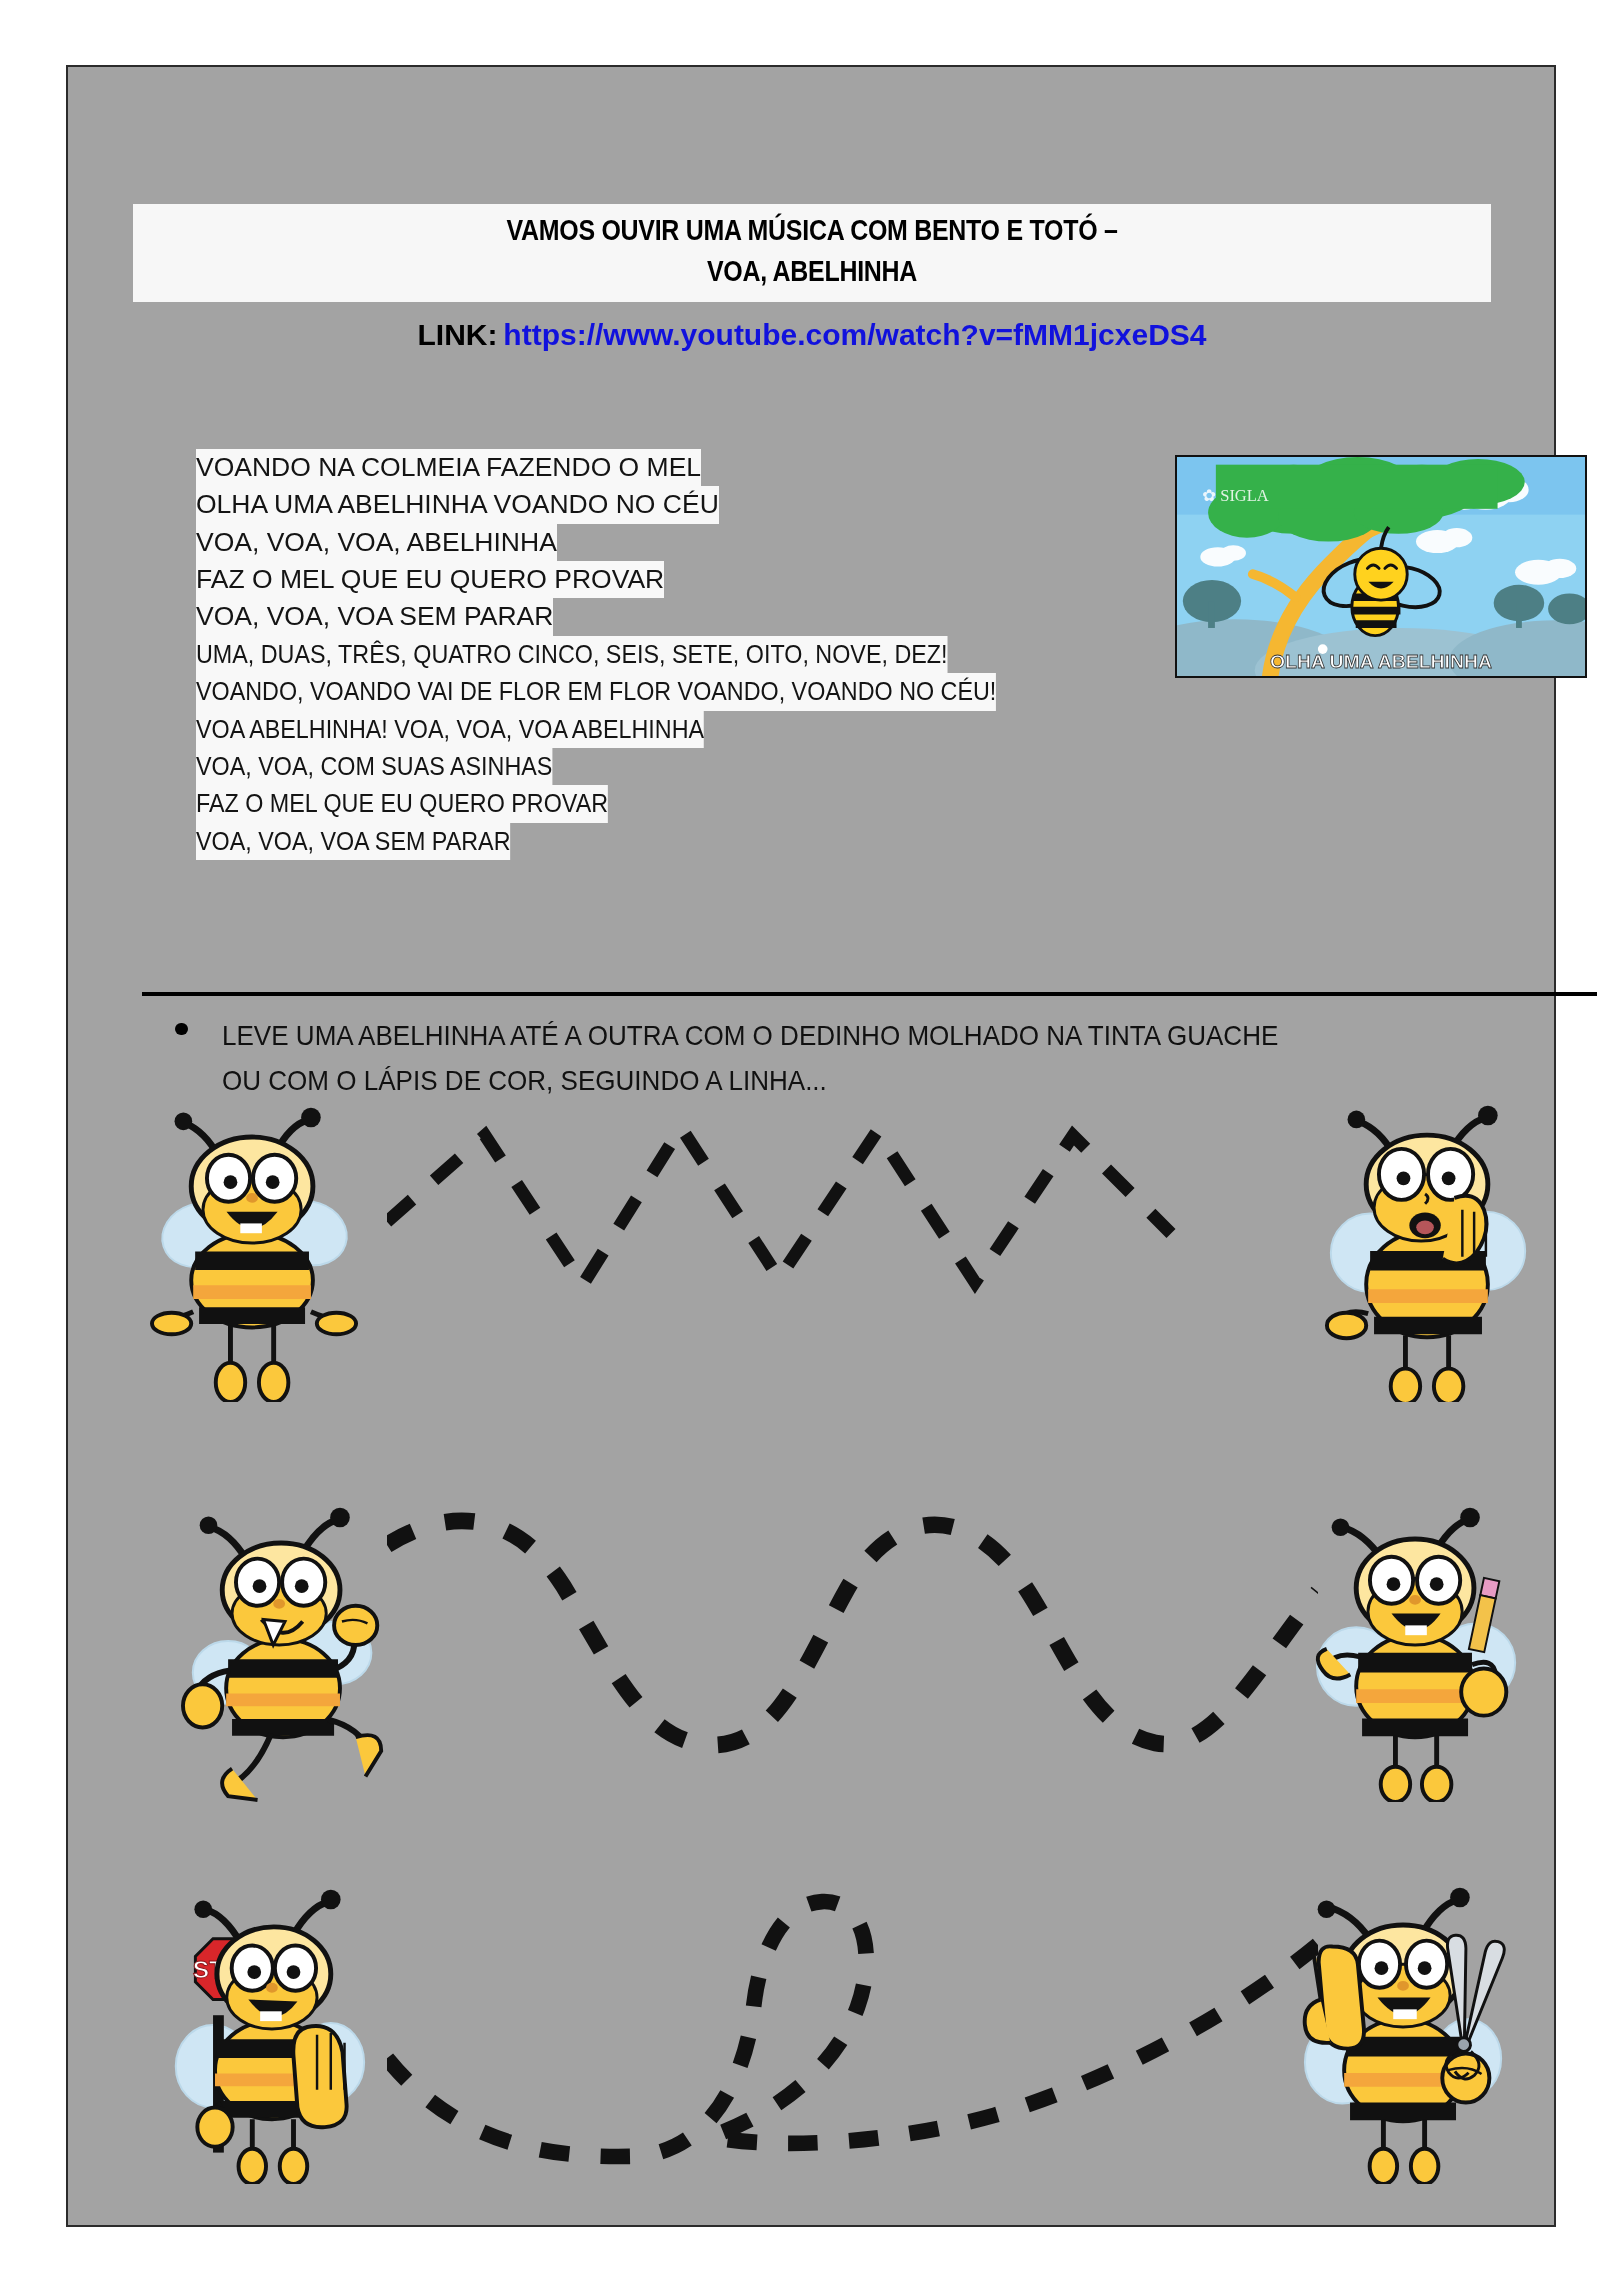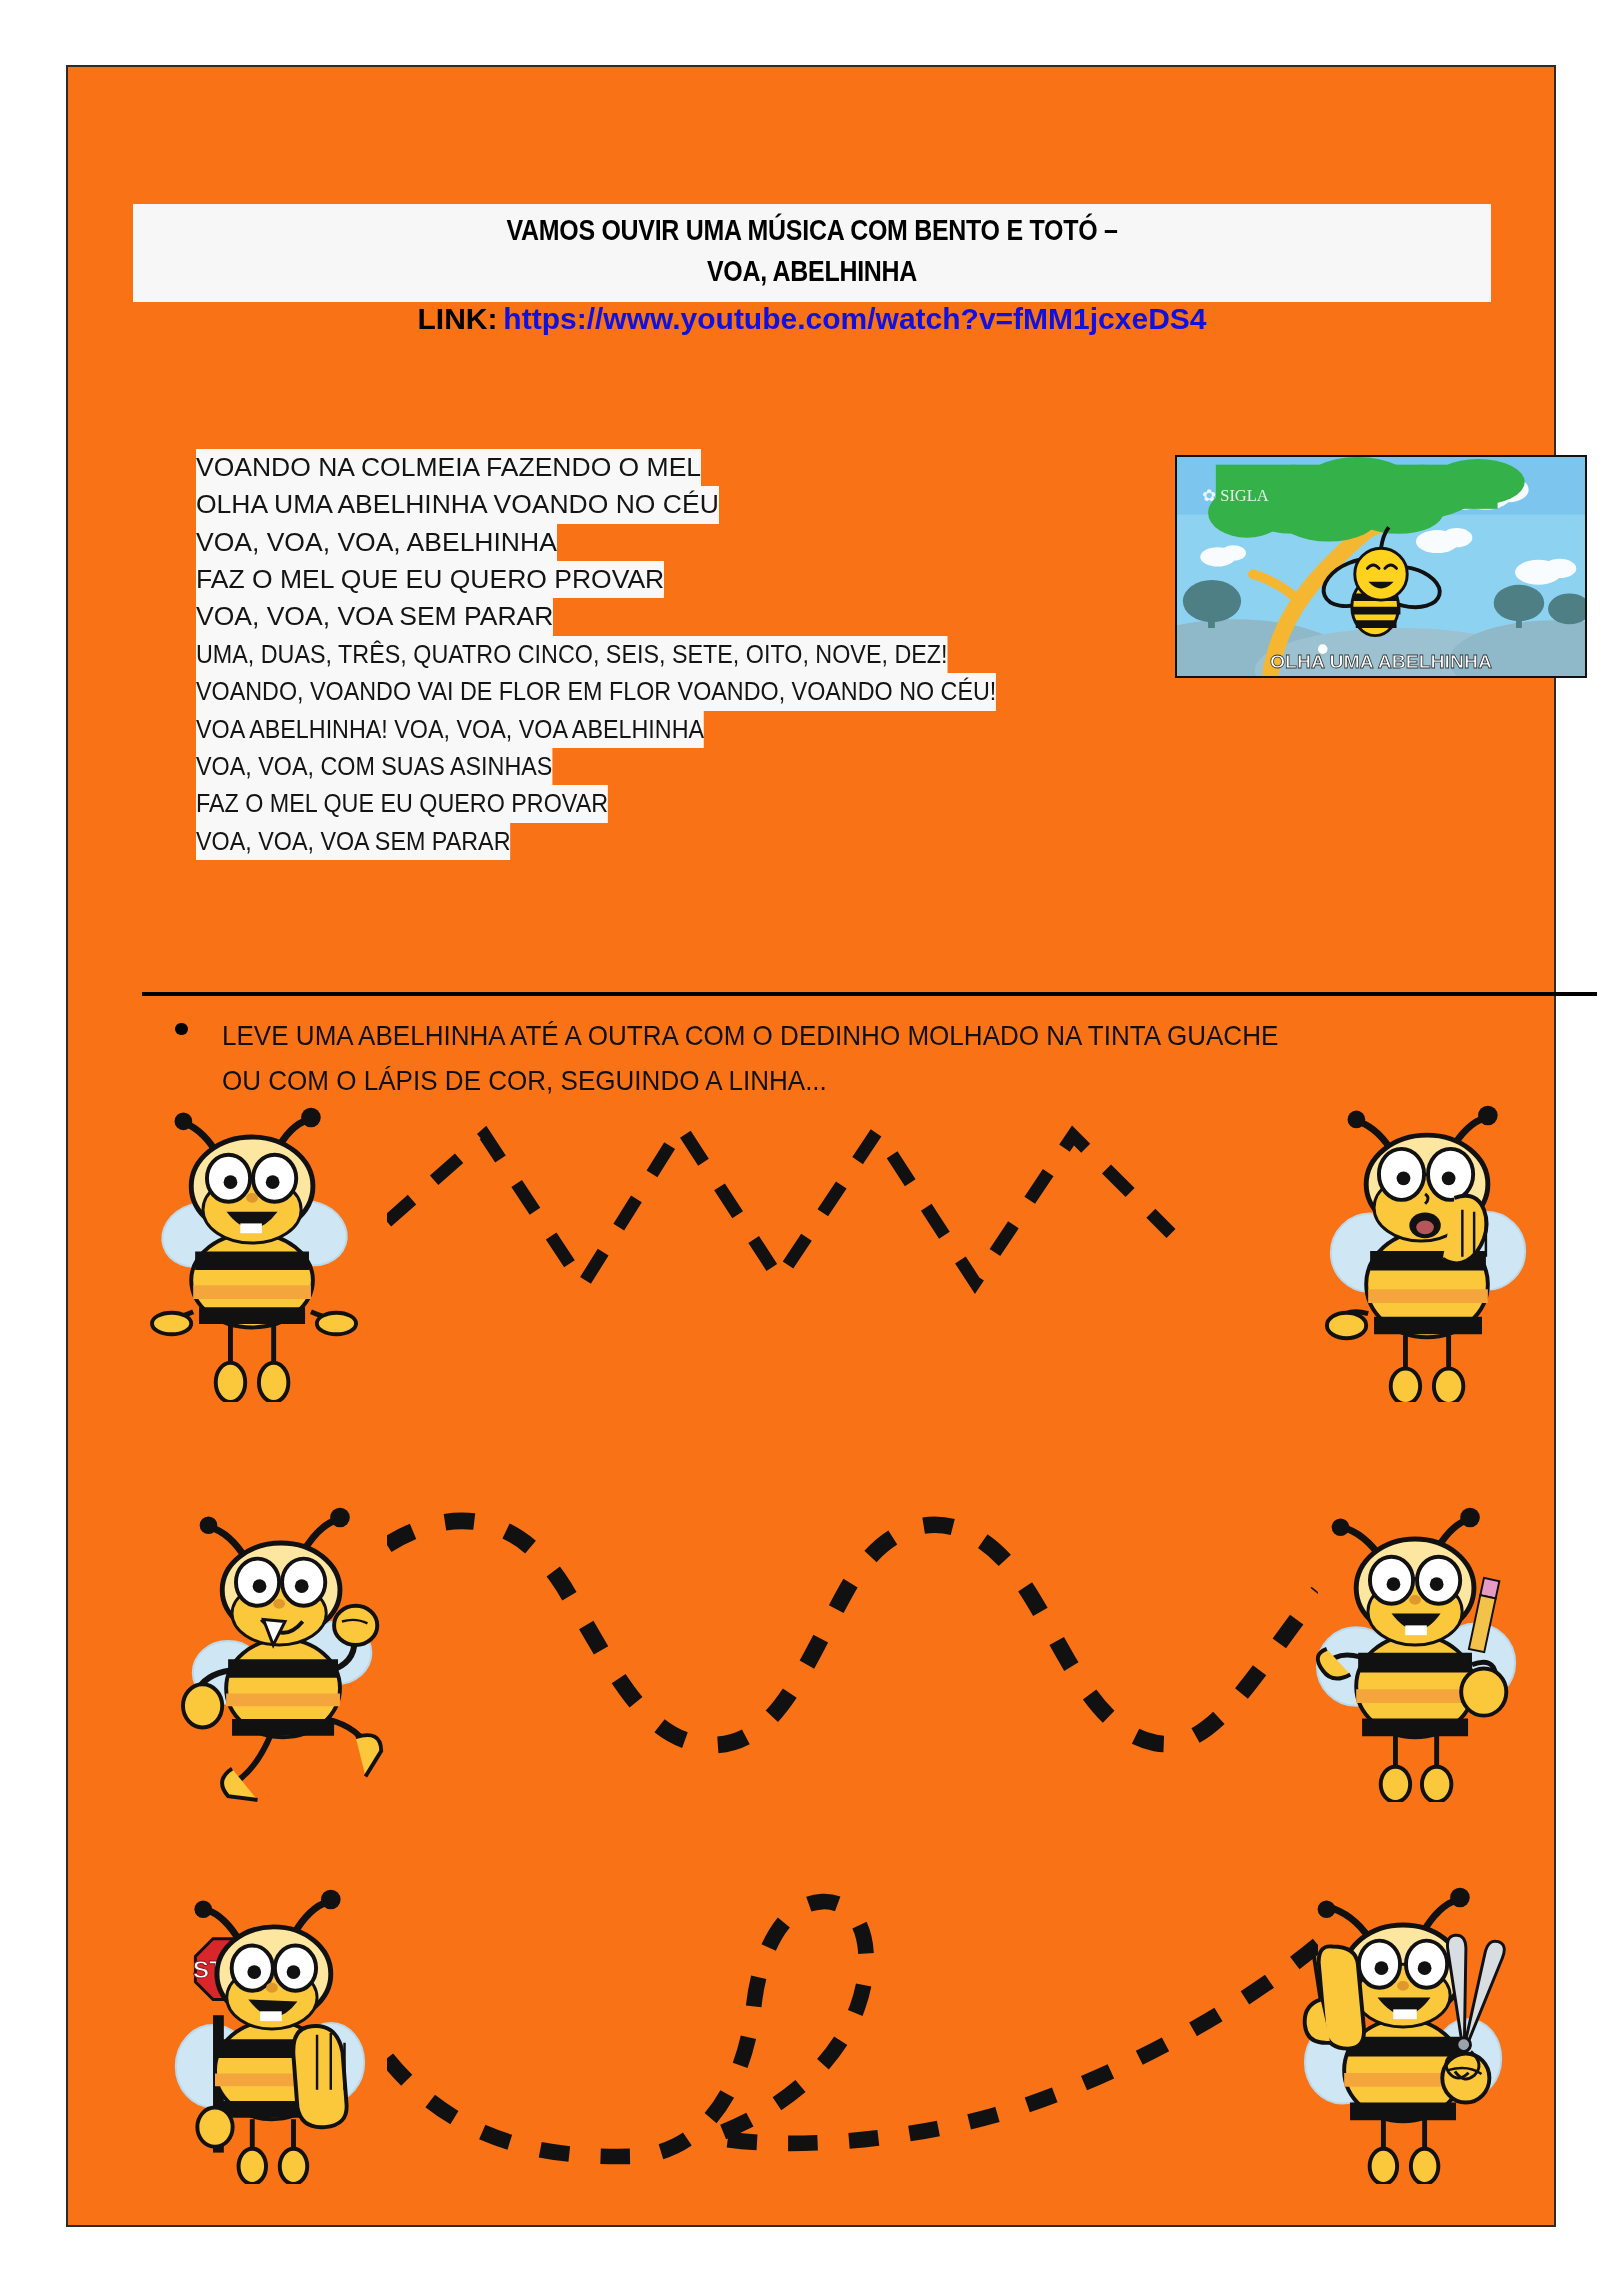--- a/index.html
+++ b/index.html
@@ -17,21 +17,21 @@
 
   
   #page-frame {
     position: absolute;
     left: 66px;
     top: 65px;
     width: 1490px;
     height: 2162px;
     border: 2px solid #2b2b2b;
     box-sizing: border-box;
-    background: #f97316;
+    background: #a3a3a3;
   }
 
   
   #title-block {
     position: absolute;
     left: 65px;
     top: 137px;
     width: 1358px;
     background: #f7f7f7;
     padding: 5.9px 0 9.8px 0;
@@ -44,21 +44,21 @@
     letter-spacing: -0.3px;
     color: #000000;
     line-height: 1.42;
     transform: scaleX(0.86);
     transform-origin: center;
     white-space: nowrap;
   }
   #link-line {
     position: absolute;
     left: 65px;
-    top: 235px;
+    top: 251px;
     width: 1358px;
     text-align: center;
     white-space: nowrap;
   }
   .link-label {
     font-family: "Liberation Sans Narrow", "Liberation Sans", sans-serif;
     font-weight: bold;
     font-size: 30px;
     color: #000000;
   }

